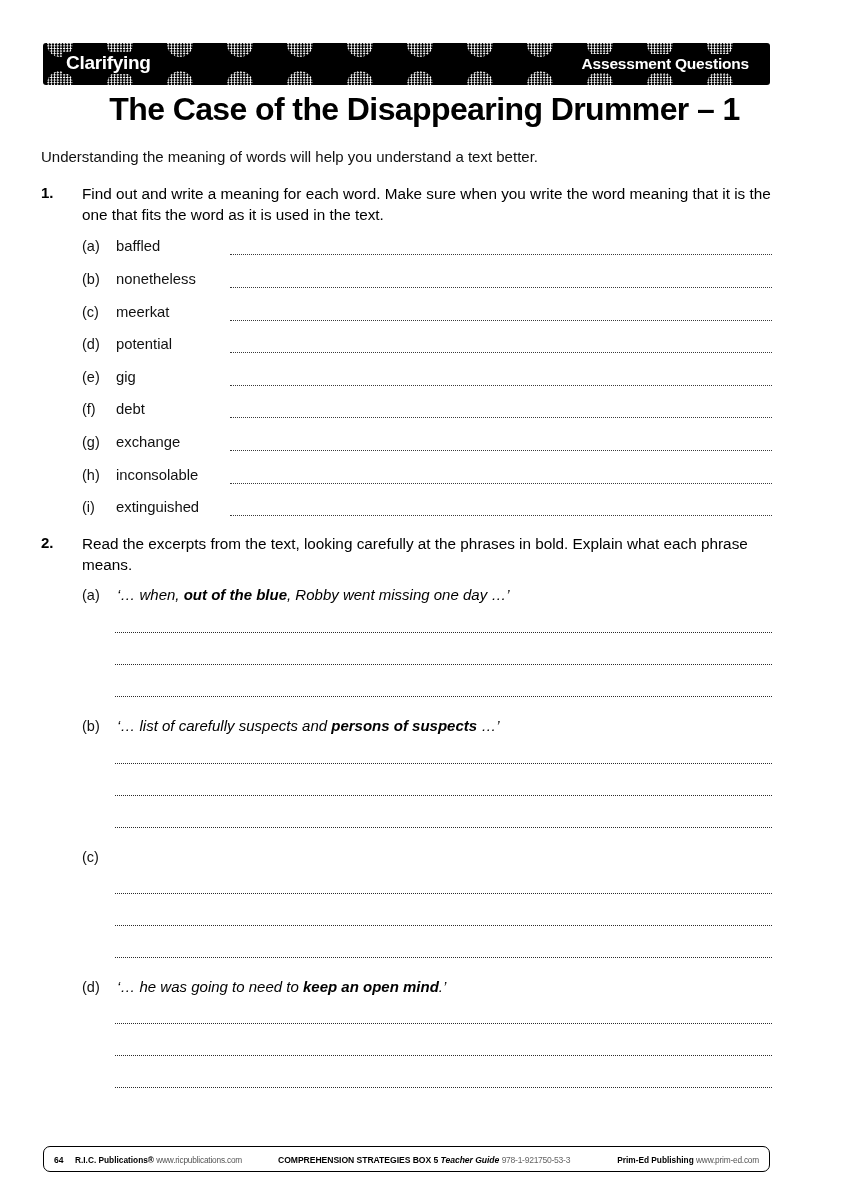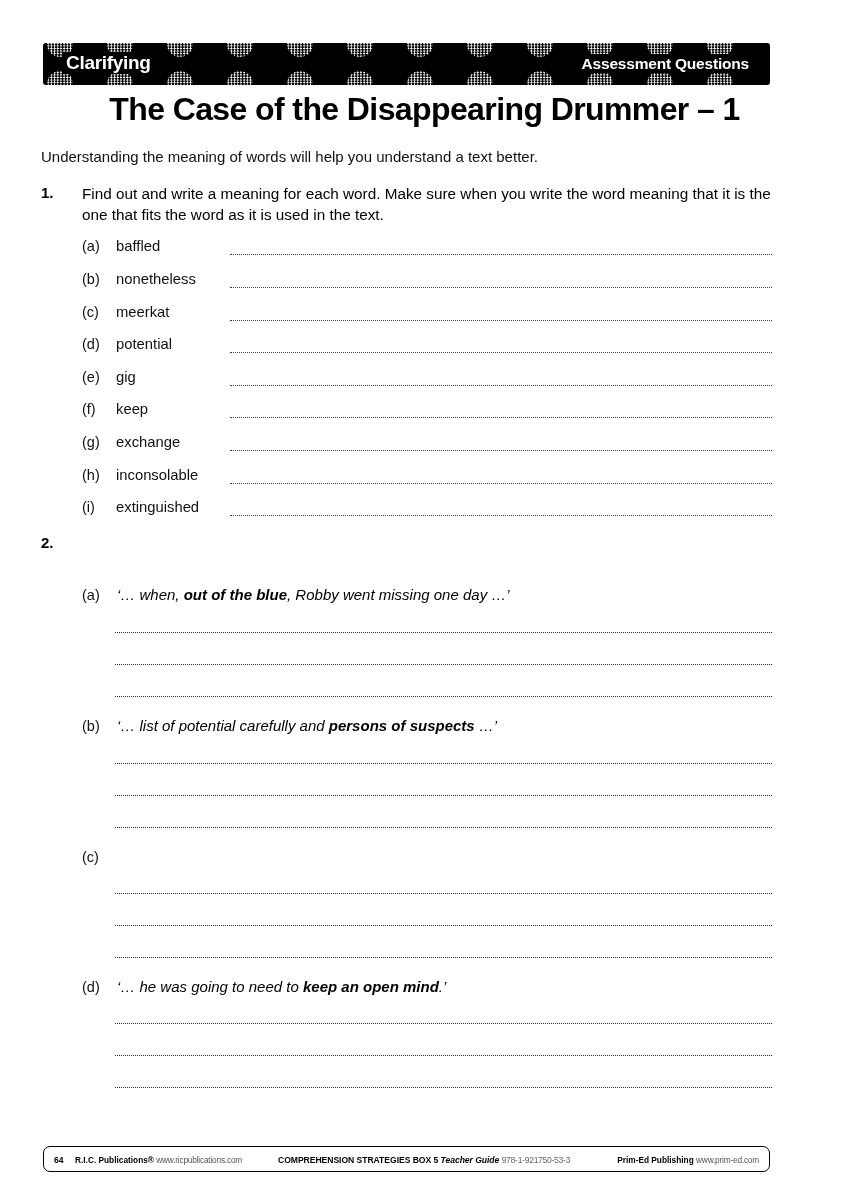--- a/index.html
+++ b/index.html
@@ -287,52 +287,53 @@
     <span class="vocab-word">potential</span>
     <span class="vocab-rule" style="left:148px; right:0;"></span>
   </div>
   <div class="vocab-item" style="top:369px;">
     <span class="vocab-letter">(e)</span>
     <span class="vocab-word">gig</span>
     <span class="vocab-rule" style="left:148px; right:0;"></span>
   </div>
   <div class="vocab-item" style="top:401px;">
     <span class="vocab-letter">(f)</span>
-    <span class="vocab-word">keep</span>
+    <span class="vocab-word">debt</span>
     <span class="vocab-rule" style="left:148px; right:0;"></span>
   </div>
   <div class="vocab-item" style="top:434px;">
     <span class="vocab-letter">(g)</span>
     <span class="vocab-word">exchange</span>
     <span class="vocab-rule" style="left:148px; right:0;"></span>
   </div>
   <div class="vocab-item" style="top:467px;">
     <span class="vocab-letter">(h)</span>
     <span class="vocab-word">inconsolable</span>
     <span class="vocab-rule" style="left:148px; right:0;"></span>
   </div>
   <div class="vocab-item" style="top:499px;">
     <span class="vocab-letter">(i)</span>
     <span class="vocab-word">extinguished</span>
     <span class="vocab-rule" style="left:148px; right:0;"></span>
   </div>
 
   <div class="q-num" style="left:41px; top:534px;">2.</div>
+  <div class="q-text" style="left:82px; top:533px; width:690px;">Read the excerpts from the text, looking carefully at the phrases in bold. Explain what each phrase means.</div>
 
   <div class="exc-letter" style="left:82px; top:587px;">(a)</div>
   <div class="exc-quote" style="left:117px; top:586px;">
     <span>‘… when, </span><b>out of the blue</b><span>, Robby went missing one day …’</span>
   </div>
   <div class="answer-rule" style="top:632px;"></div>
   <div class="answer-rule" style="top:664px;"></div>
   <div class="answer-rule" style="top:696px;"></div>
 
   <div class="exc-letter" style="left:82px; top:718px;">(b)</div>
   <div class="exc-quote" style="left:117px; top:717px;">
-    <span>‘… list of potential carefully and </span><b>persons of suspects</b><span> …’</span>
+    <span>‘… list of carefully suspects and </span><b>persons of suspects</b><span> …’</span>
   </div>
   <div class="answer-rule" style="top:763px;"></div>
   <div class="answer-rule" style="top:795px;"></div>
   <div class="answer-rule" style="top:827px;"></div>
 
   <div class="exc-letter" style="left:82px; top:849px;">(c)</div>
   <div class="answer-rule" style="top:893px;"></div>
   <div class="answer-rule" style="top:925px;"></div>
   <div class="answer-rule" style="top:957px;"></div>
 

